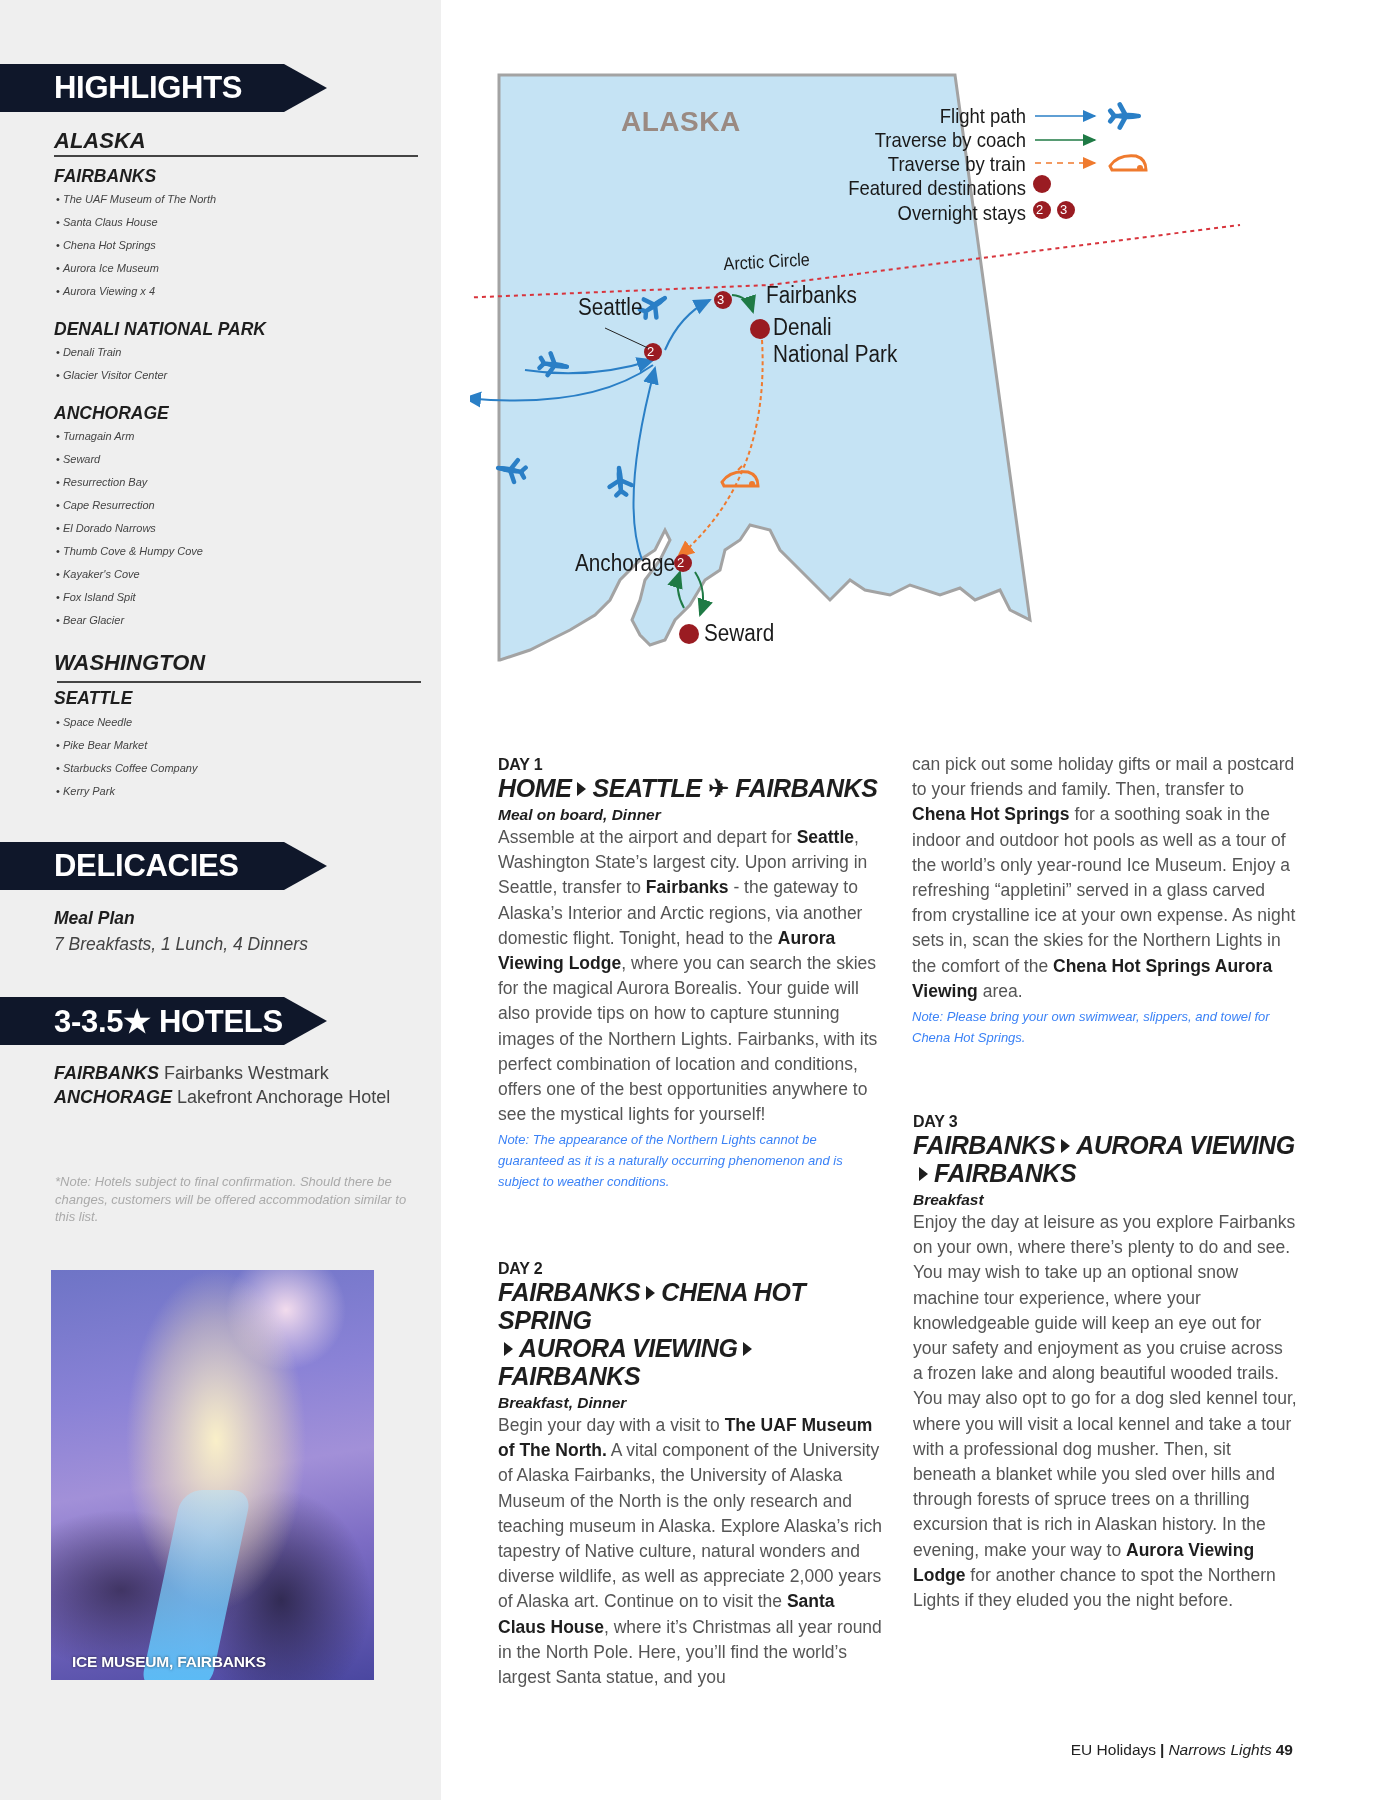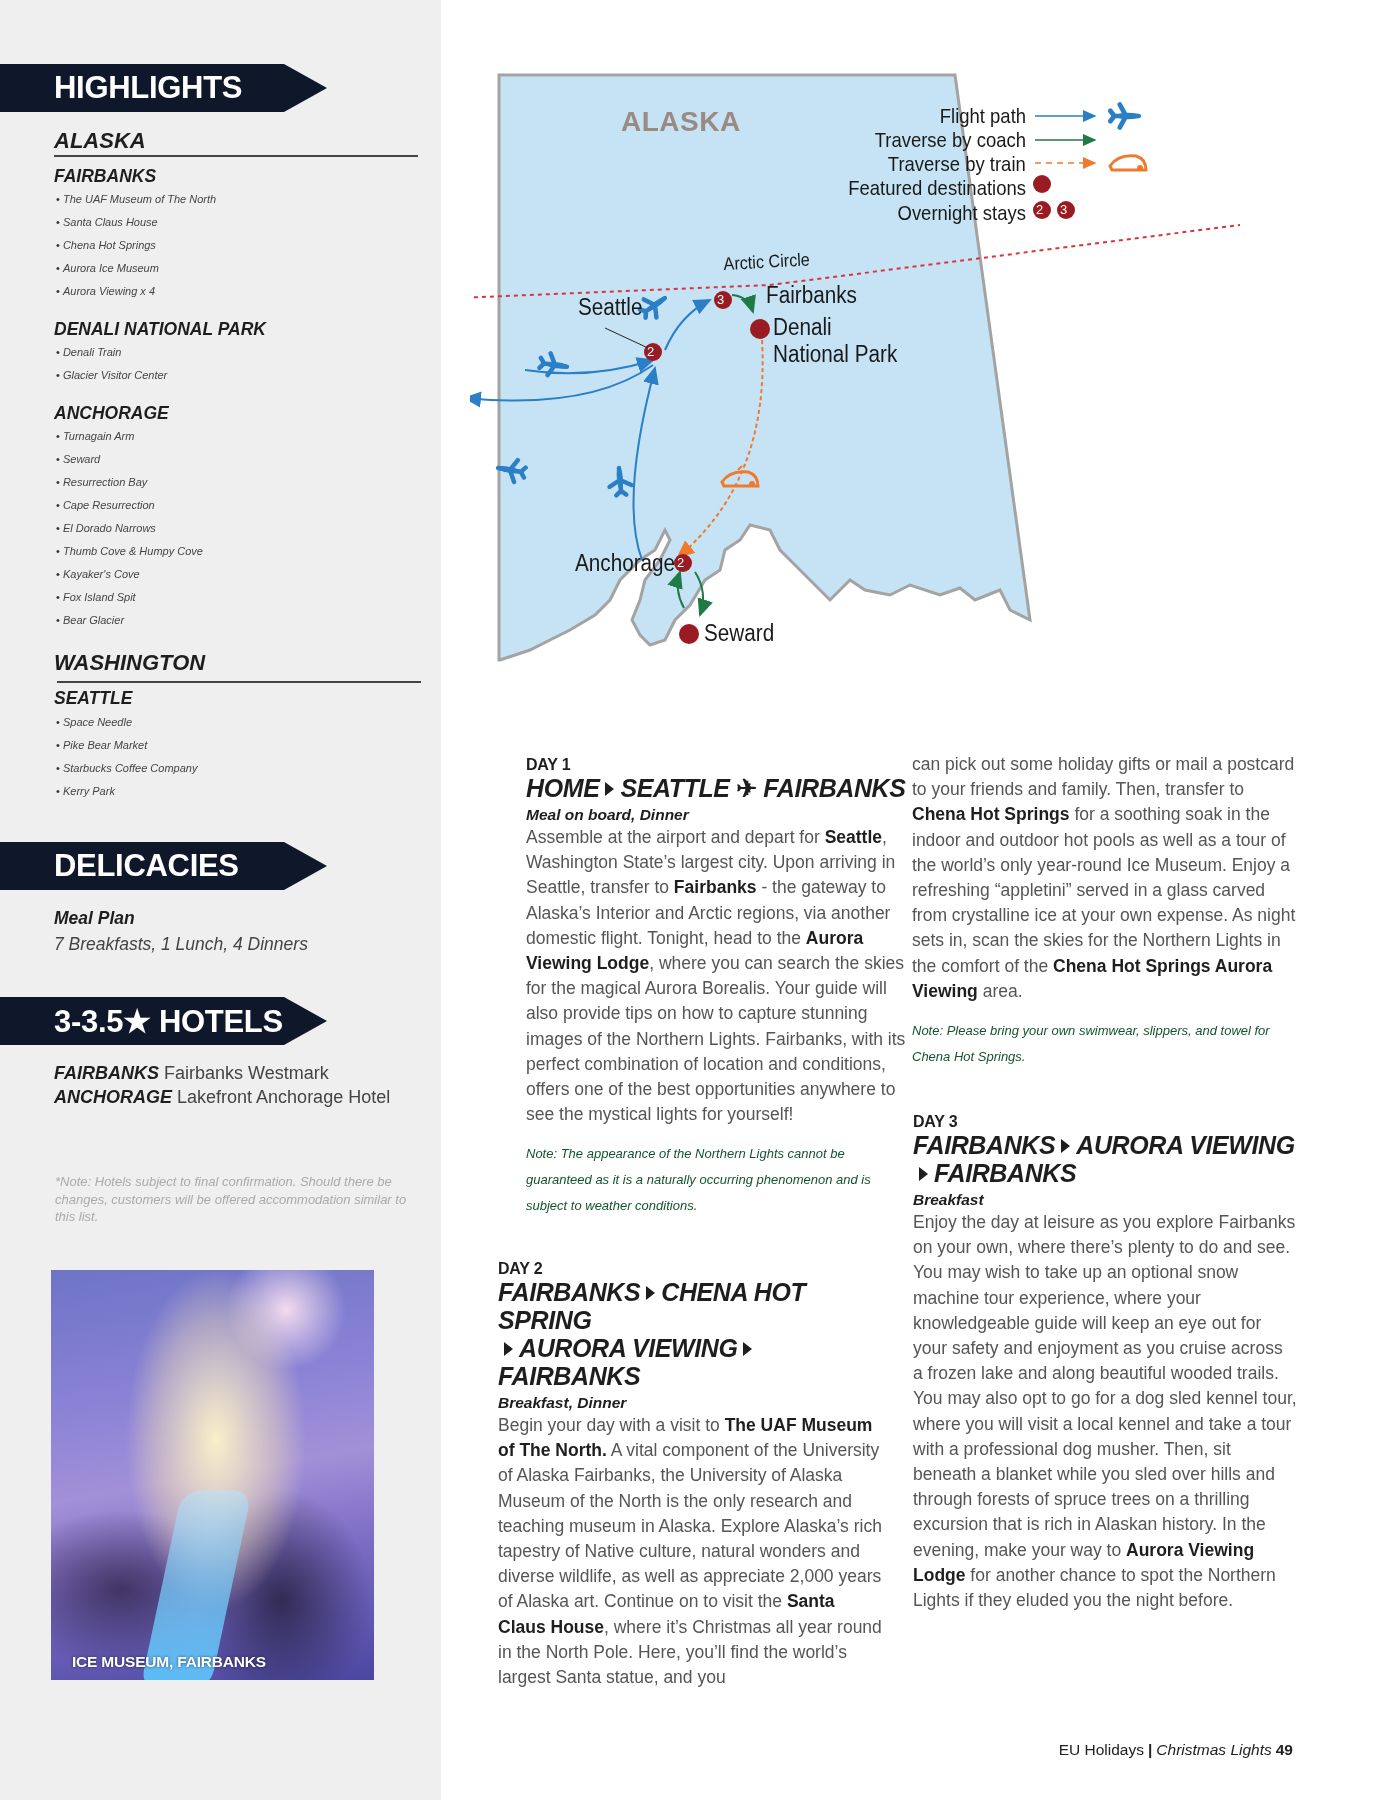--- a/index.html
+++ b/index.html
@@ -49,21 +49,21 @@
   .map .arctic { font-size: 18px; transform: rotate(-3deg) scaleX(0.9); transform-origin: left top; }
   .legend-row { position: absolute; right: 0; font-size: 21px; color: #1a1a1a; transform: scaleX(0.88); transform-origin: right top; white-space: nowrap; }
 
   
   .col { position: absolute; width: 384px; }
   .day-label { font-size: 16px; color: #1e1e1e; font-weight: bold; letter-spacing: -0.2px; }
   .day-title { font-size: 25px; font-weight: bold; font-style: italic; color: #1e1e1e; line-height: 28px; letter-spacing: -0.4px; }
   .day-meals { font-size: 15.5px; font-weight: bold; font-style: italic; color: #1e1e1e; margin-top: 4px; }
   .body-text { font-size: 17.5px; line-height: 25.2px; color: #555; font-weight: 300; margin-top: 1px; }
   .body-text b { color: #1e1e1e; font-weight: bold; }
-  .note { font-size: 13px; line-height: 26px; font-style: italic; color: #14532d; margin-top: 14px; }
+  .note { font-size: 13px; line-height: 21px; font-style: italic; color: #3b82f6; margin-top: 2px; }
   .arrow-tri { display: inline-block; width: 0; height: 0; border-top: 7px solid transparent; border-bottom: 7px solid transparent;
                border-left: 9px solid #1e1e1e; margin: 0 6px 3px 6px; vertical-align: middle; }
 
   .footer { position: absolute; right: 84px; top: 1741px; font-size: 15.5px; color: #222; white-space: nowrap; }
   .footer .sep { font-weight: bold; margin: 0 4px; }
   .footer .mag { font-style: italic; }
   .footer .num { font-weight: bold; margin-left: 4px; }
 </style>
 </head>
 <body>
@@ -216,21 +216,21 @@
 
   <div class="legend-row" style="right:294px; top:44px">Flight path</div>
   <div class="legend-row" style="right:294px; top:68px">Traverse by coach</div>
   <div class="legend-row" style="right:294px; top:92px">Traverse by train</div>
   <div class="legend-row" style="right:294px; top:116px">Featured destinations</div>
   <div class="legend-row" style="right:294px; top:141px">Overnight stays</div>
   <div class="lbl" style="left:566px; top:142px; color:#fff; font-size:13px">2</div>
   <div class="lbl" style="left:590px; top:142px; color:#fff; font-size:13px">3</div>
 </section>
 
-<section class="col" style="left:526px; top:756px">
+<section class="col" style="left:498px; top:756px">
   <div class="day-label">DAY 1</div>
   <div class="day-title">
     <span>HOME</span><span class="arrow-tri"></span><span>SEATTLE</span>
     <span style="font-style:normal">✈</span>
     <span>FAIRBANKS</span>
   </div>
   <div class="day-meals">Meal on board, Dinner</div>
   <p class="body-text"><span>Assemble at the airport and depart for </span><b>Seattle</b><span>, Washington State’s largest city. Upon arriving in Seattle, transfer to </span><b>Fairbanks</b><span> - the gateway to Alaska’s Interior and Arctic regions, via another domestic flight. Tonight, head to the </span><b>Aurora Viewing Lodge</b><span>, where you can search the skies for the magical Aurora Borealis. Your guide will also provide tips on how to capture stunning images of the Northern Lights. Fairbanks, with its perfect combination of location and conditions, offers one of the best opportunities anywhere to see the mystical lights for yourself!</span></p>
   <p class="note">Note: The appearance of the Northern Lights cannot be guaranteed as it is a naturally occurring phenomenon and is subject to weather conditions.</p>
 </section>
@@ -252,14 +252,14 @@
 <section class="col" style="left:913px; top:1113px">
   <div class="day-label">DAY 3</div>
   <div class="day-title">
     <span>FAIRBANKS</span><span class="arrow-tri"></span><span>AURORA VIEWING</span><br><span class="arrow-tri"></span><span>FAIRBANKS</span>
   </div>
   <div class="day-meals">Breakfast</div>
   <p class="body-text"><span>Enjoy the day at leisure as you explore Fairbanks on your own, where there’s plenty to do and see. You may wish to take up an optional snow machine tour experience, where your knowledgeable guide will keep an eye out for your safety and enjoyment as you cruise across a frozen lake and along beautiful wooded trails. You may also opt to go for a dog sled kennel tour, where you will visit a local kennel and take a tour with a professional dog musher. Then, sit beneath a blanket while you sled over hills and through forests of spruce trees on a thrilling excursion that is rich in Alaskan history. In the evening, make your way to </span><b>Aurora Viewing Lodge</b><span> for another chance to spot the Northern Lights if they eluded you the night before.</span></p>
 </section>
 
 <footer class="footer">
-  <span>EU Holidays</span><span class="sep">|</span><span class="mag">Christmas Lights</span><span class="num">49</span>
+  <span>EU Holidays</span><span class="sep">|</span><span class="mag">Narrows Lights</span><span class="num">49</span>
 </footer>
 
 </body></html>

